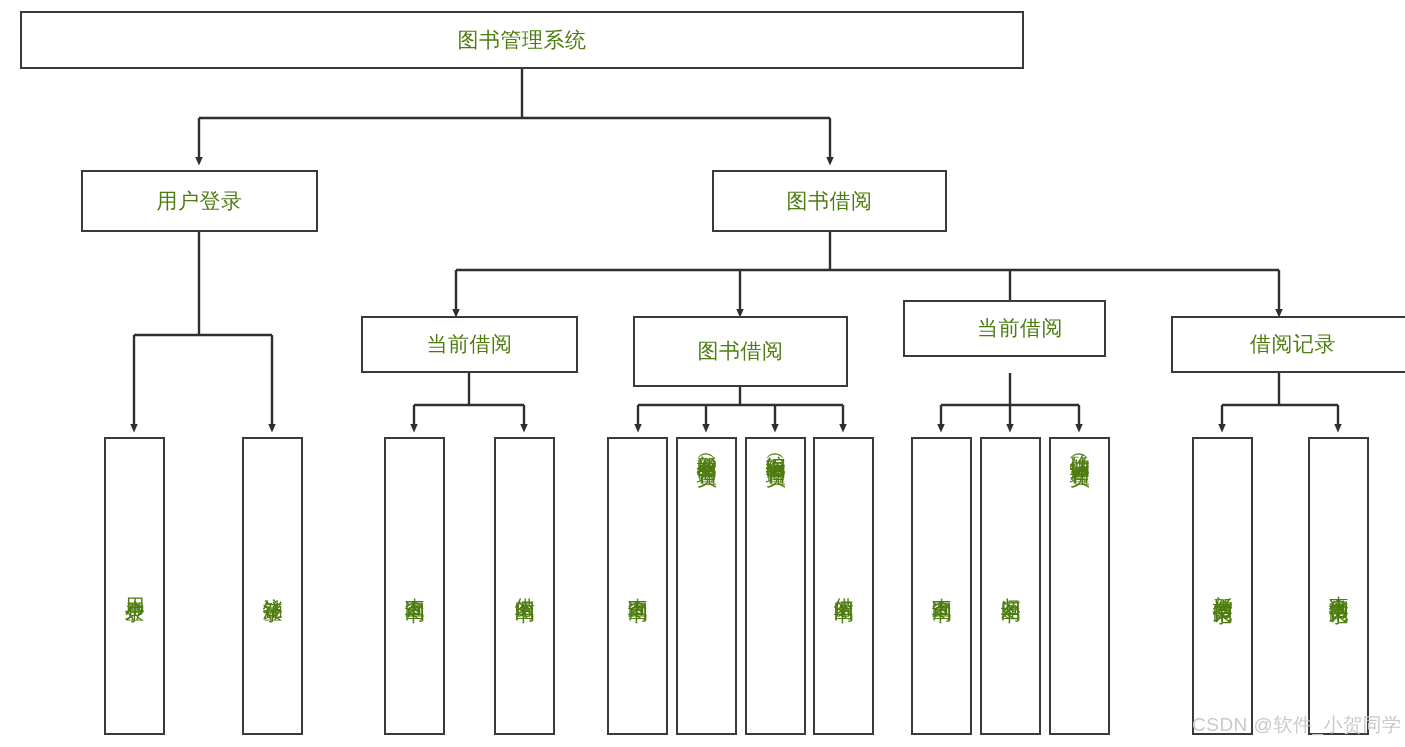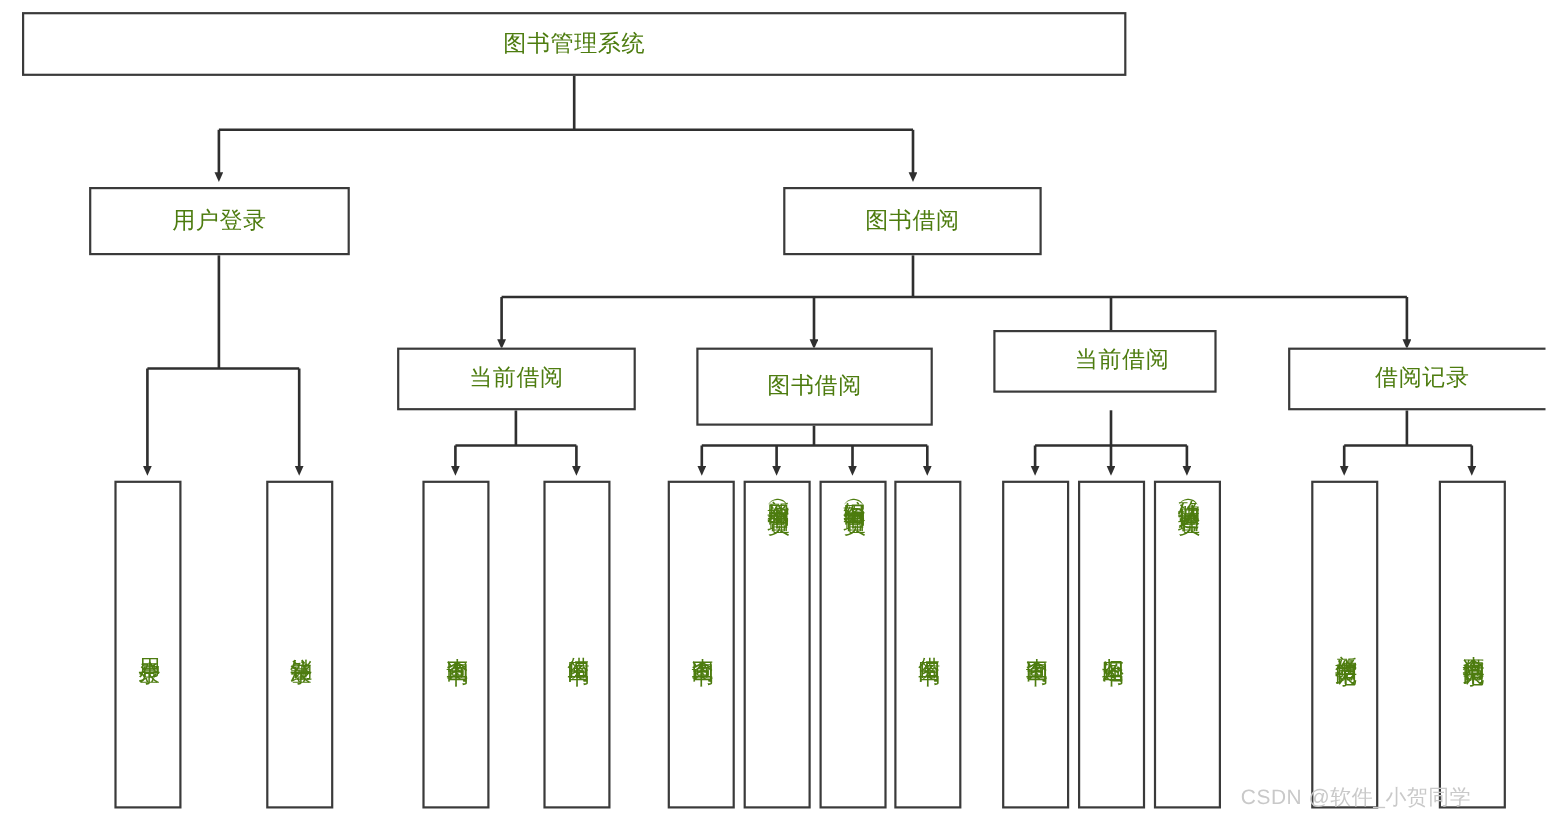--- a/index.html
+++ b/index.html
@@ -54,21 +54,21 @@
     text-orientation: upright;
     white-space: nowrap;
     letter-spacing: 2px;
     font-size: 20px;
   }
   .node.vertical.centered {
     align-items: center;
   }
   .watermark {
     position: absolute;
-    left: 1128px;
+    left: 1192px;
     top: 712px;
     color: #c9c9c9;
     font-size: 19px;
     letter-spacing: 0.5px;
     white-space: nowrap;
     pointer-events: none;
   }
 </style>
 </head>
 <body>

